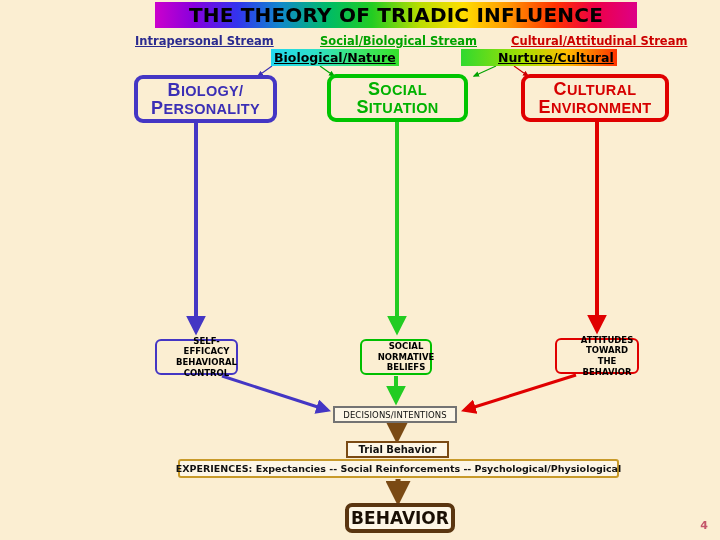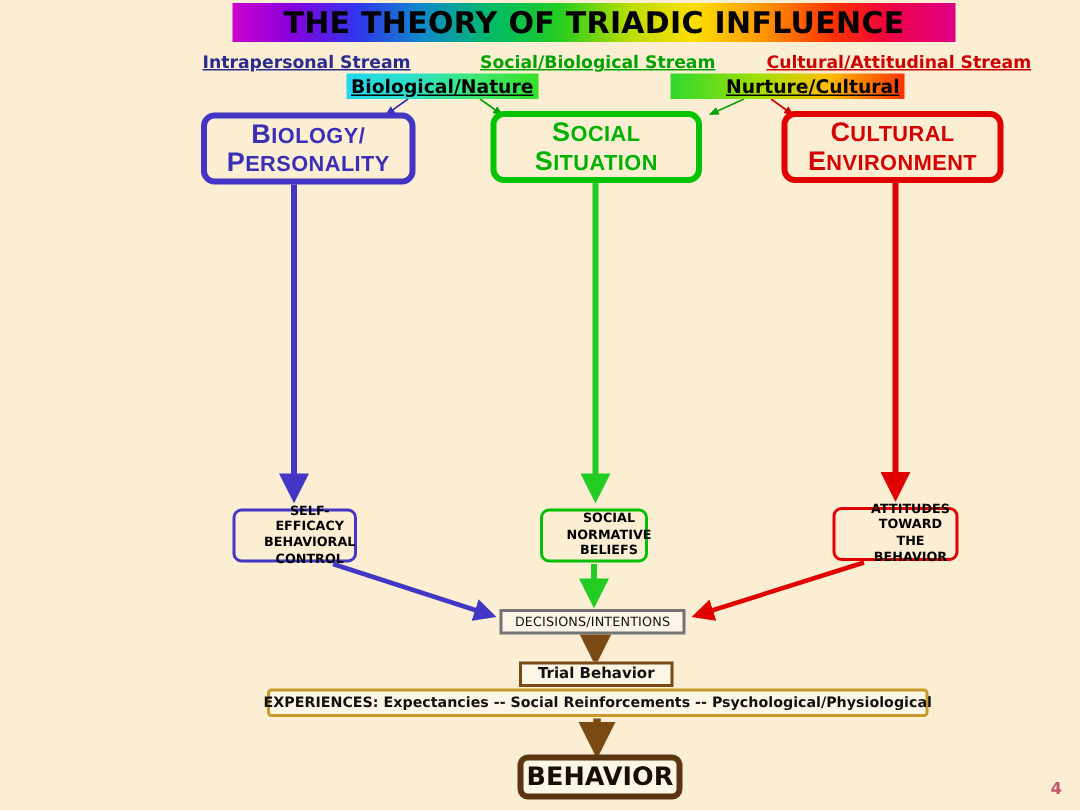--- a/index.html
+++ b/index.html
@@ -37,24 +37,25 @@
   #stream-intra{left:135px;top:34px;color:#2b2b8f;text-decoration:underline;}
   #stream-social{left:320px;top:34px;color:#00a200;}
   #stream-cultural{left:511px;top:34px;color:#cc0000;}
 
   .bridge-label{
     position:absolute;height:17px;padding:0 3px;
     display:flex;align-items:center;
     font-size:12.5px;font-weight:bold;color:#000;
     text-decoration:underline;white-space:nowrap;
     font-family:"DejaVu Sans", sans-serif;
+    margin-left:40px;
   }
   #bridge-bio{left:231px;top:49px;
     background:linear-gradient(90deg,#22d7f0 0%,#2ee0c8 35%,#3ee86a 70%,#35e02a 100%);}
-  #bridge-nur{left:447px;top:49px;
+  #bridge-nur{left:421px;top:49px;
     background:linear-gradient(90deg,#2fd92f 0%,#a8e000 40%,#ffbb00 68%,#ff3300 100%);padding-left:37px;}
 
   
   .top-box{
     position:absolute;box-sizing:border-box;
     border-radius:9px;background:#fbeed2;
     display:flex;flex-direction:column;align-items:center;justify-content:center;
     text-align:center;line-height:1.02;
   }
   .top-box .l1{font-size:14.5px;font-weight:bold;letter-spacing:0.3px;}

